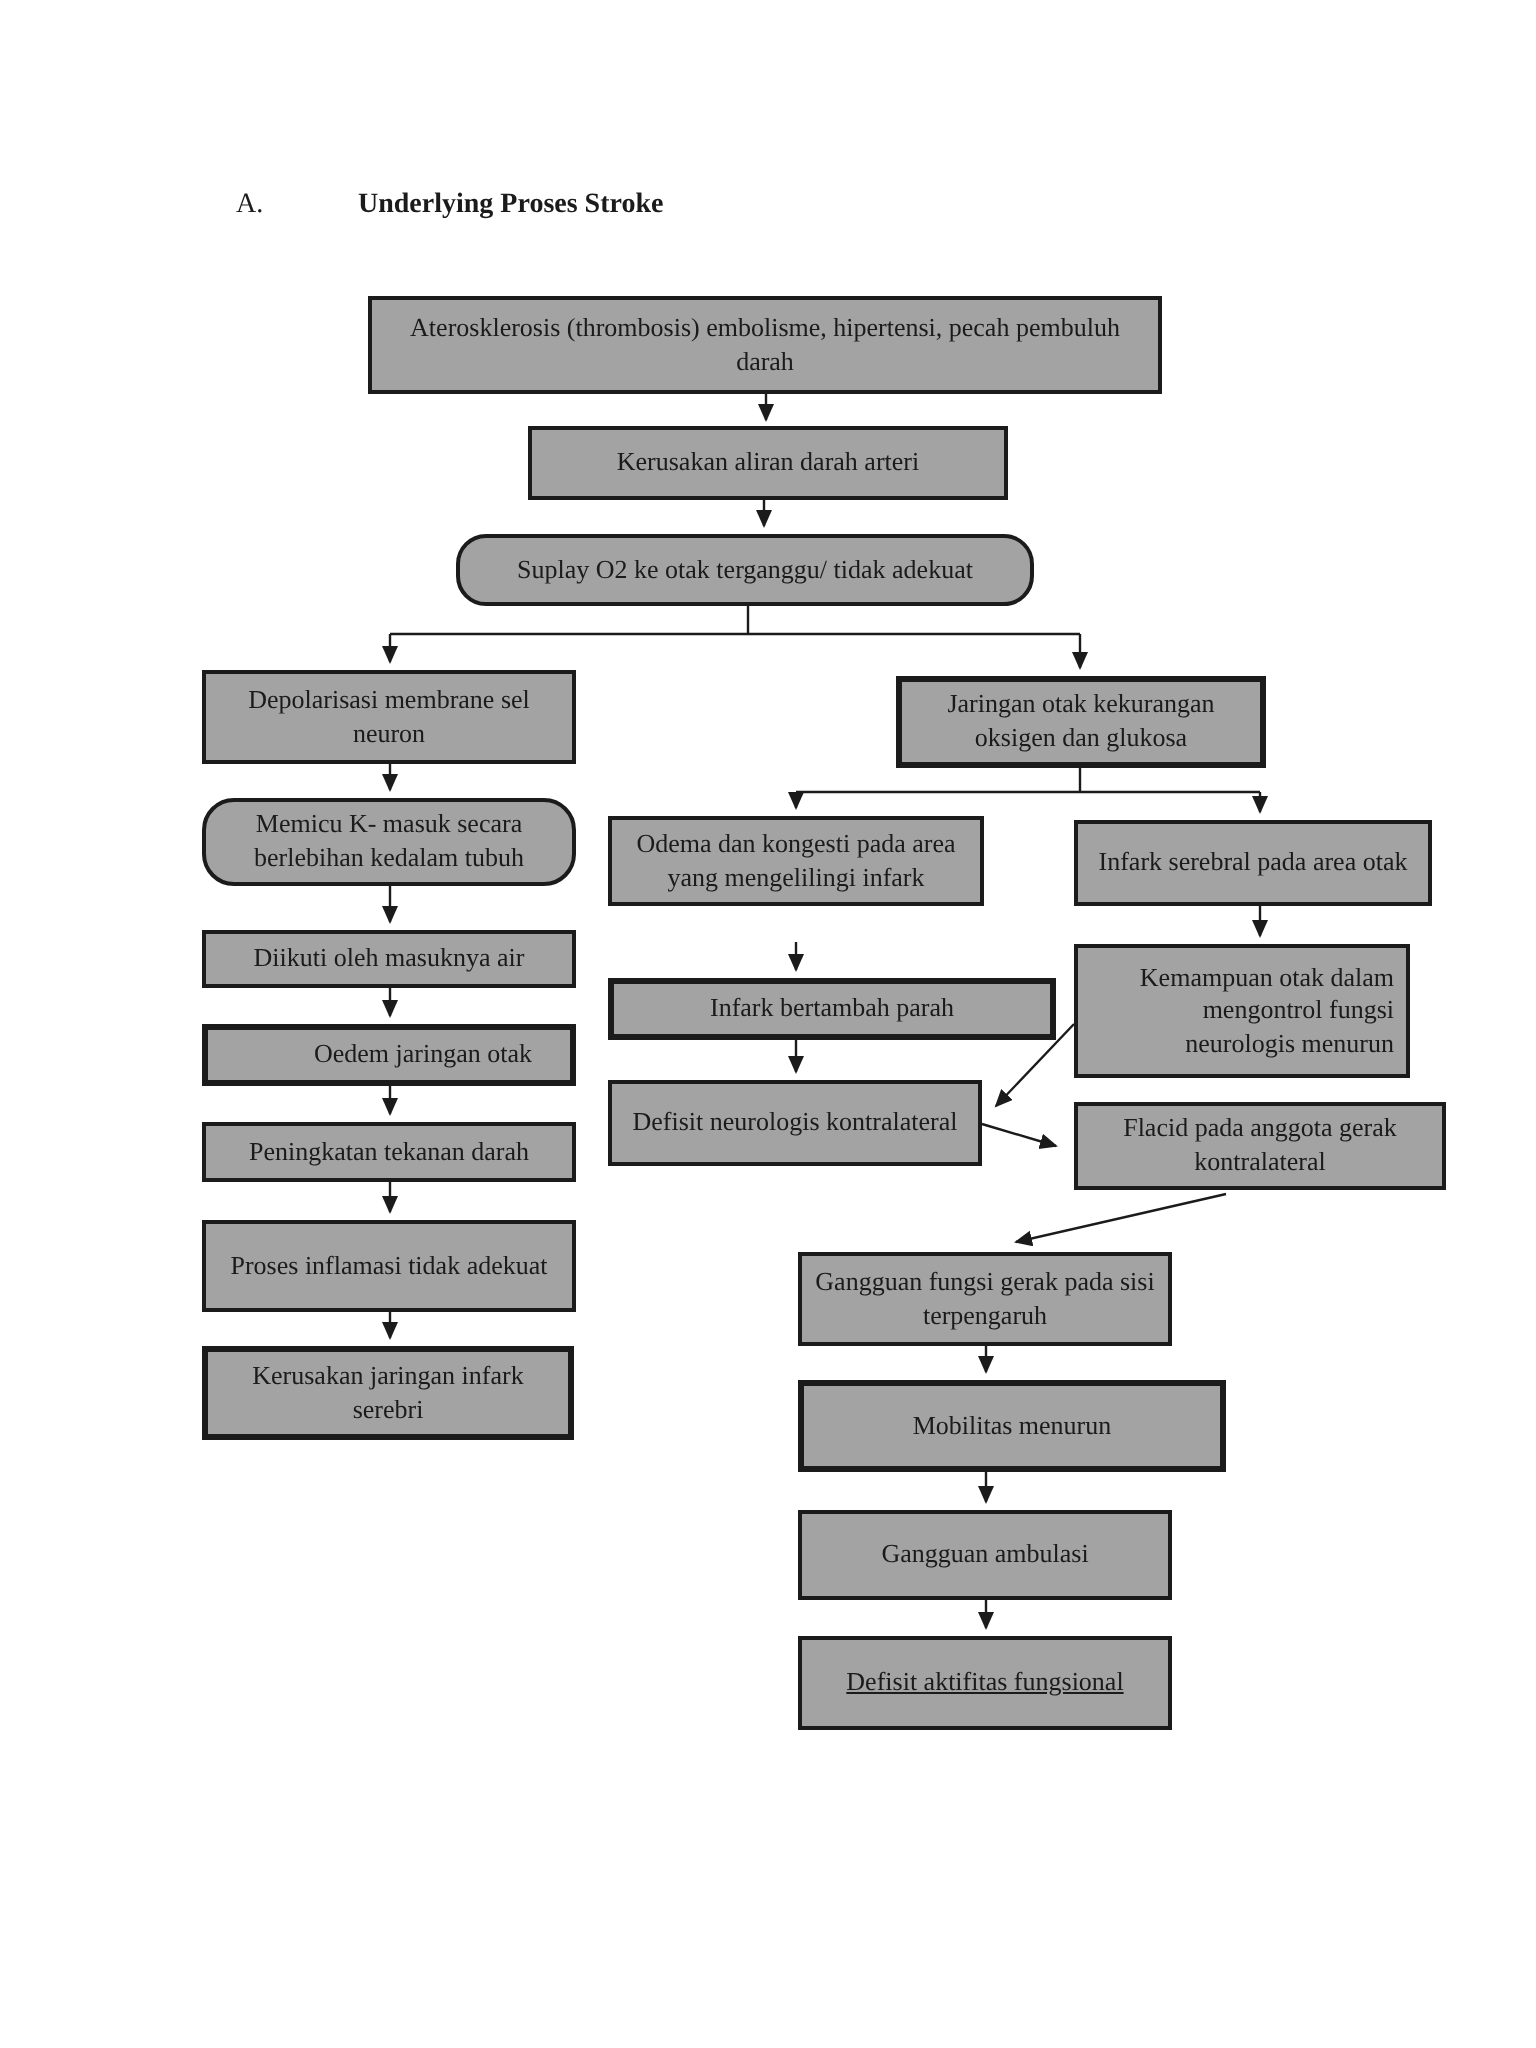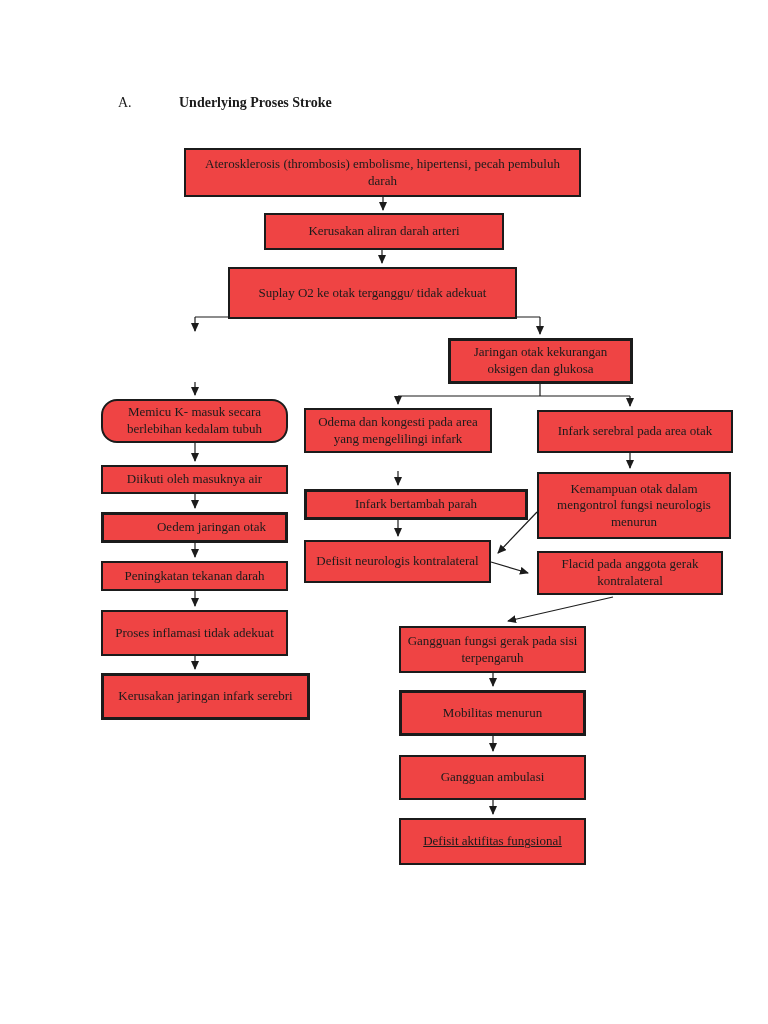--- a/index.html
+++ b/index.html
@@ -13,51 +13,51 @@
   }
   .heading { position:absolute; top:95px; left:118px; font-size:14px; }
   .heading .letter { position:absolute; left:0; top:0; font-weight:400; }
   .heading .title  { position:absolute; left:30px; top:0; font-weight:700; white-space:nowrap;margin-left:31px; }
 
   .wires { position:absolute; left:0; top:0; pointer-events:none; }
   .wires line, .wires polyline { stroke:#1b1b1b; stroke-width:1.2; fill:none; }
 
   .node {
     position:absolute; box-sizing:border-box;
-    border:2px solid #1b1b1b; background:#ef4444;
+    border:2px solid #1b1b1b; background:#a3a3a3;
     display:flex; align-items:center; justify-content:center;
     text-align:center; padding:1px 6px;
     font-size:13px; line-height:1.28;
   }
   .thick { border-width:3px; }
 
   #n-ateros          { left:184px; top:148px; width:397px; height:49px; }
   #n-kerusakan-aliran{ left:264px; top:213px; width:240px; height:37px; }
-  #n-suplay          { left:228px; top:267px; width:289px; height:52px; }
+  #n-suplay          { left:228px; top:267px; width:289px; height:36px;border-radius:15px; }
 
   #n-depol           { left:101px; top:335px; width:187px; height:47px; }
   #n-memicu          { left:101px; top:399px; width:187px; height:44px;border-radius:16px; }
   #n-diikuti         { left:101px; top:465px; width:187px; height:29px; }
   #n-oedem           { left:101px; top:512px; width:187px; height:31px;padding-left:40px; }
   #n-peningkatan     { left:101px; top:561px; width:187px; height:30px; }
   #n-proses          { left:101px; top:610px; width:187px; height:46px; }
-  #n-kerusakan-jar   { left:101px; top:673px; width:209px; height:47px; }
+  #n-kerusakan-jar   { left:101px; top:673px; width:186px; height:47px; }
 
   #n-jaringan        { left:448px; top:338px; width:185px; height:46px; }
 
   #n-odema           { left:304px; top:408px; width:188px; height:45px; }
   #n-infark-parah    { left:304px; top:489px; width:224px; height:31px; }
   #n-defisit-neuro   { left:304px; top:540px; width:187px; height:43px; }
 
-  #n-infark-serebral { left:537px; top:410px; width:196px; height:43px; }
-  #n-kemampuan       { left:537px; top:472px; width:194px; height:67px; }
+  #n-infark-serebral { left:537px; top:410px; width:179px; height:43px; }
+  #n-kemampuan       { left:537px; top:472px; width:168px; height:67px;text-align:right; }
   #n-flacid          { left:537px; top:551px; width:186px; height:44px; }
 
   #n-gangguan-fungsi { left:399px; top:626px; width:187px; height:47px; }
-  #n-mobilitas       { left:399px; top:690px; width:187px; height:46px; }
+  #n-mobilitas       { left:399px; top:690px; width:214px; height:46px; }
   #n-ambulasi        { left:399px; top:755px; width:187px; height:45px; }
   #n-defisit-akt     { left:399px; top:818px; width:187px; height:47px;text-decoration:underline; }
 </style>
 </head>
 <body>
 
 <div class="page">
 
   <div class="heading">
     <span class="letter">A.</span>
@@ -102,20 +102,21 @@
 
     <line x1="493" y1="673" x2="493" y2="686" marker-end="url(#arw)"></line>
     <line x1="493" y1="736" x2="493" y2="751" marker-end="url(#arw)"></line>
     <line x1="493" y1="800" x2="493" y2="814" marker-end="url(#arw)"></line>
   </svg>
 
   <div class="node" id="n-ateros">Aterosklerosis (thrombosis) embolisme, hipertensi, pecah pembuluh darah</div>
   <div class="node" id="n-kerusakan-aliran">Kerusakan aliran darah arteri</div>
   <div class="node" id="n-suplay">Suplay O2 ke otak terganggu/ tidak adekuat</div>
 
+  <div class="node" id="n-depol">Depolarisasi membrane sel neuron</div>
   <div class="node" id="n-memicu">Memicu K- masuk secara berlebihan kedalam tubuh</div>
   <div class="node" id="n-diikuti">Diikuti oleh masuknya air</div>
   <div class="node thick" id="n-oedem">Oedem jaringan otak</div>
   <div class="node" id="n-peningkatan">Peningkatan tekanan darah</div>
   <div class="node" id="n-proses">Proses inflamasi tidak adekuat</div>
   <div class="node thick" id="n-kerusakan-jar">Kerusakan jaringan infark serebri</div>
 
   <div class="node thick" id="n-jaringan">Jaringan otak kekurangan oksigen dan glukosa</div>
 
   <div class="node" id="n-odema">Odema dan kongesti pada area yang mengelilingi infark</div>

